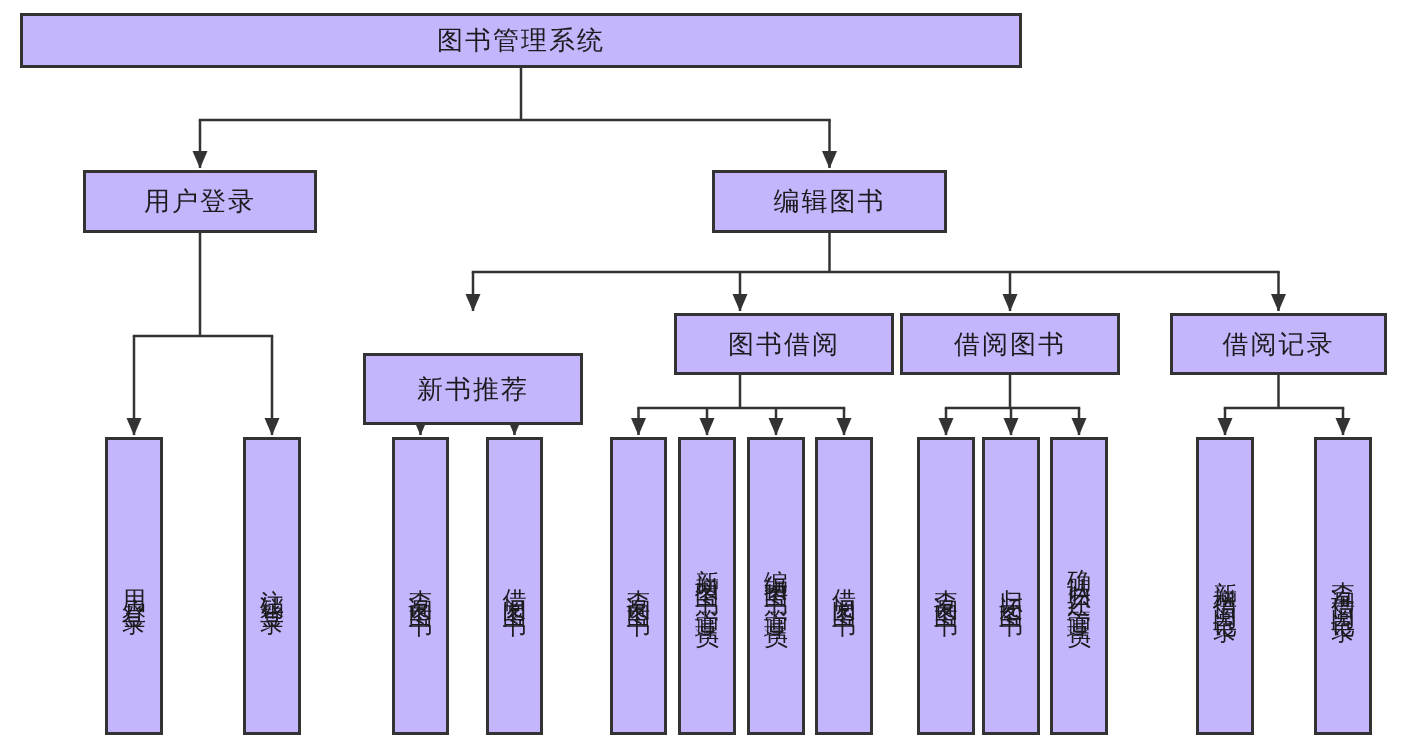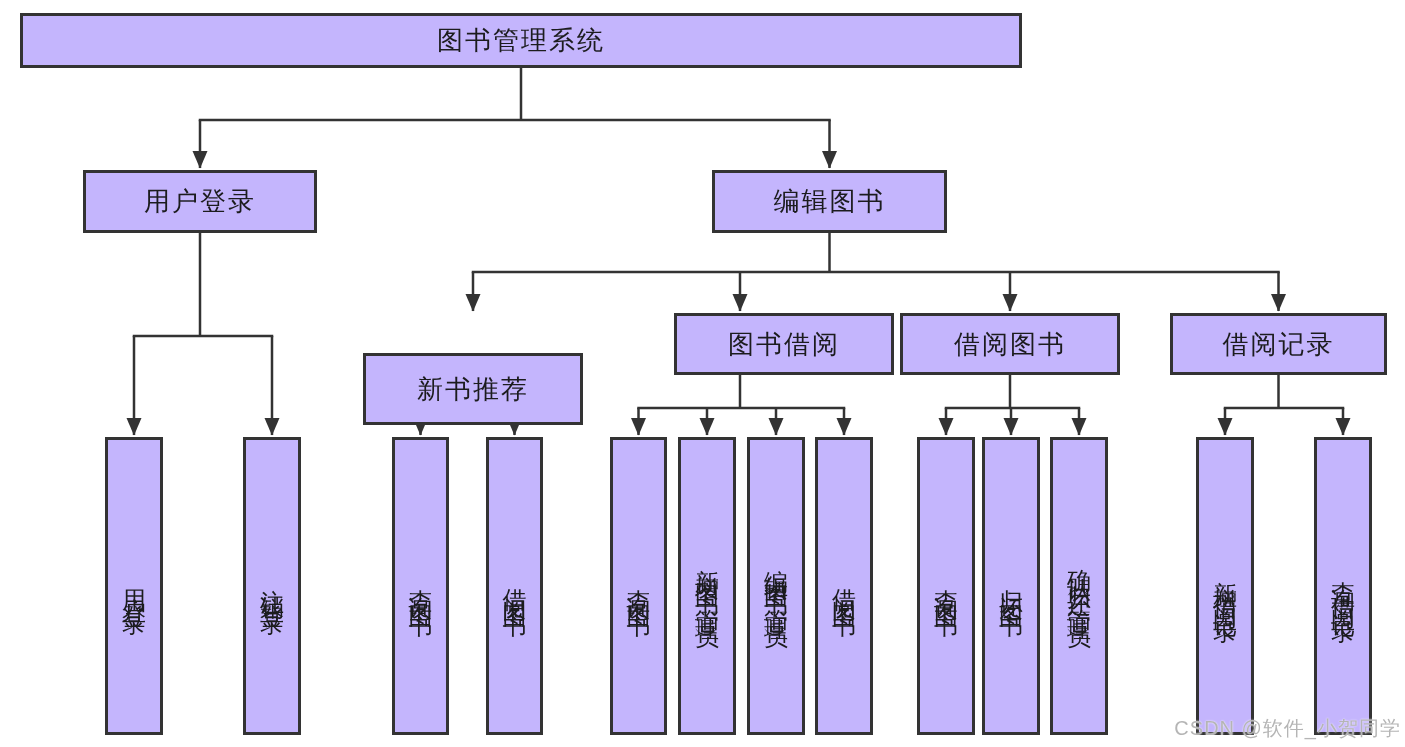--- a/index.html
+++ b/index.html
@@ -97,14 +97,13 @@
       <div class="node v" style="left: 610px; top: 437px; width: 57px; height: 298px;">查询图书</div>
       <div class="node v" style="left: 678px; top: 437px; width: 58px; height: 298px;">新增图书（管理员）</div>
       <div class="node v" style="left: 747px; top: 437px; width: 58px; height: 298px;">编辑图书（管理员）</div>
       <div class="node v" style="left: 815px; top: 437px; width: 58px; height: 298px;">借阅图书</div>
       <div class="node v" style="left: 917px; top: 437px; width: 58px; height: 298px;">查询图书</div>
       <div class="node v" style="left: 982px; top: 437px; width: 58px; height: 298px;">归还图书</div>
       <div class="node v" style="left: 1050px; top: 437px; width: 58px; height: 298px;">确认归还（管理员）</div>
       <div class="node v" style="left: 1196px; top: 437px; width: 58px; height: 298px;">新增借阅记录</div>
       <div class="node v" style="left: 1314px; top: 437px; width: 58px; height: 298px;">查询借阅记录</div>
     </div>
-  <div class="watermark">CSDN @软件_小贺同学</div>
 </div>
 
 </body></html>

